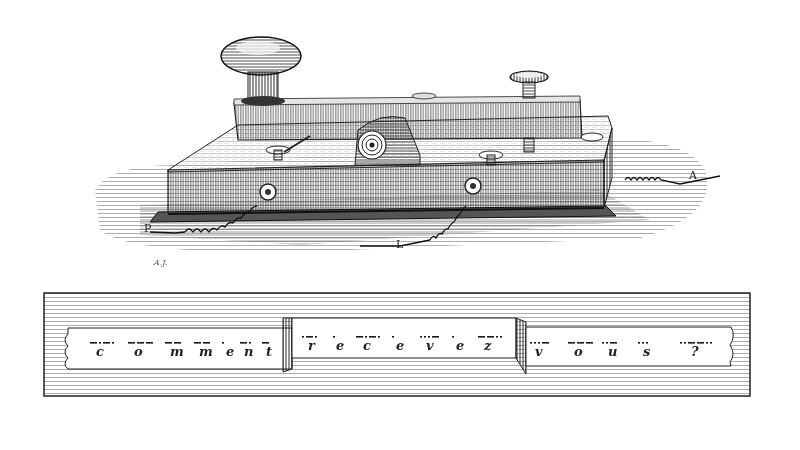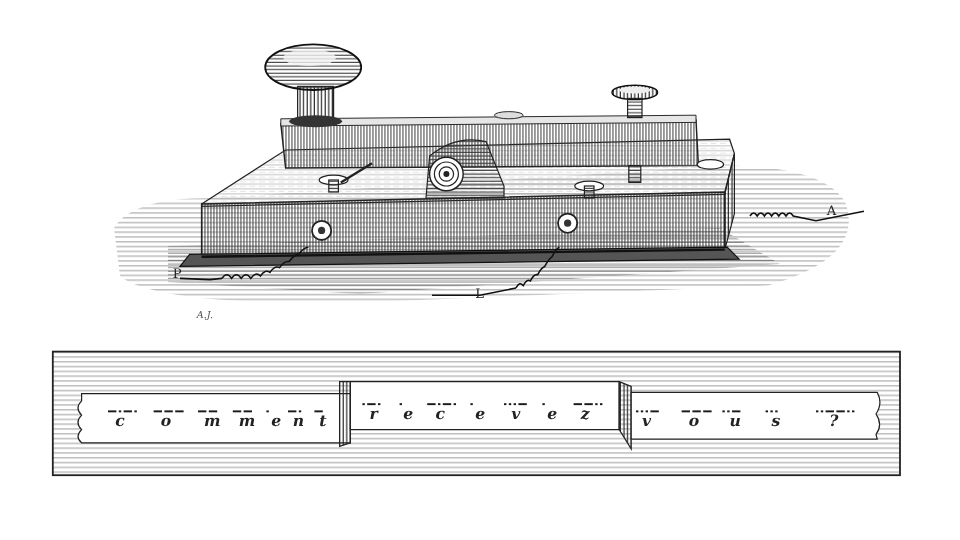--- a/index.html
+++ b/index.html
@@ -115,21 +115,21 @@
 
     <path d="M516,318 L526,322 L526,374 L516,358 Z" fill="url(#vt)" stroke="#222"></path>
 
     <path d="M526,327 L731,327 Q736,336 730,345 Q736,354 730,362 L731,366 L526,366 Z" fill="#fff" stroke="#222" stroke-width="1"></path>
   </g>
 </svg>
 
 <div class="label" style="left:144px;top:222px;">P</div>
 <div class="label" style="left:396px;top:238px;">L</div>
 <div class="label" style="left:689px;top:169px;">A</div>
-<div class="label" style="left:164px;top:258px;font-size:8px;font-style:italic;color:#555;text-align:center;">A.J.</div>
+<div class="label" style="left:154px;top:258px;font-size:8px;font-style:italic;color:#555;text-align:center;">A.J.</div>
 
 <div class="tape-letters" style="left:0;top:0;">
   <span style="left:96px;top:344px;">c</span>
   <span style="left:134px;top:344px;">o</span>
   <span style="left:170px;top:344px;">m</span>
   <span style="left:199px;top:344px;">m</span>
   <span style="left:226px;top:344px;">e</span>
   <span style="left:244px;top:344px;">n</span>
   <span style="left:266px;top:344px;">t</span>
 </div>

